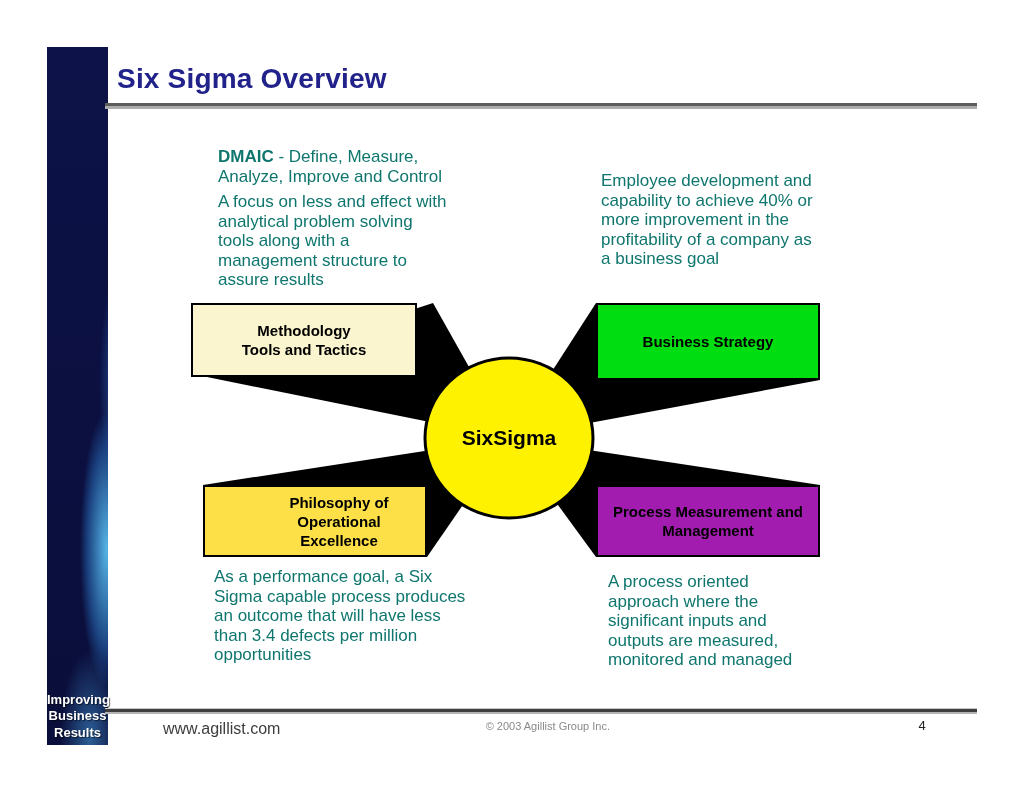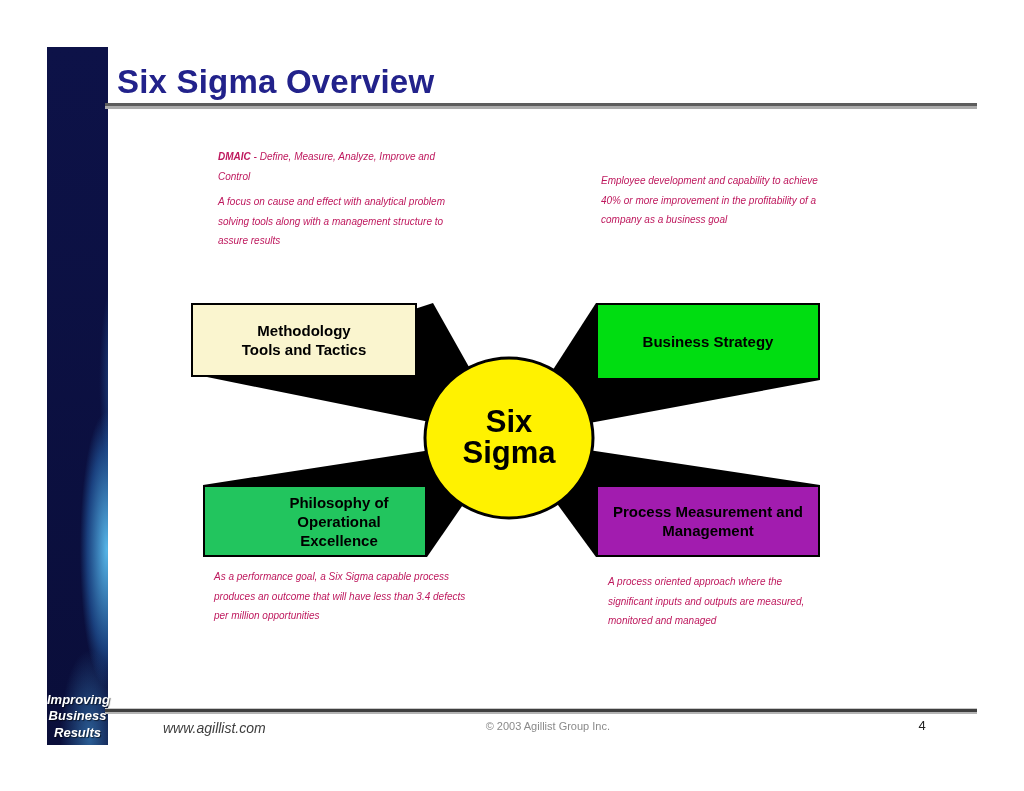--- a/index.html
+++ b/index.html
@@ -19,98 +19,98 @@
   }
   .tagline{
     position:absolute;left:0;right:0;bottom:4px;text-align:center;
     color:#ffffff;font-weight:bold;font-size:13px;line-height:16.5px;
     text-shadow:1px 1px 1px rgba(0,0,0,.6);
   }
   .tagline span{display:block;}
   
   .title{
     position:absolute;left:117px;top:63px;margin:0;
-    font-size:33px;font-weight:bold;color:#22228B;letter-spacing:.2px;white-space:nowrap;
+    font-size:28px;font-weight:bold;color:#22228B;letter-spacing:.2px;white-space:nowrap;
   }
   .rule{position:absolute;height:6px;}
   .rule-title{
     left:105px;top:103px;width:872px;
     background:linear-gradient(180deg,#5c5c5c 0 3px,#ababab 3px 6px);
   }
   .rule-footer{
     left:105px;top:708px;width:872px;
     background:linear-gradient(180deg,#c8c8c8 0 1px,#3f3f3f 1px 4px,#b4b4b4 4px 6px);
   }
   
-  .note{position:absolute;font-size:10px;line-height:19.5px;color:#be185d;font-style:italic;}
+  .note{position:absolute;font-size:17px;line-height:19.5px;color:#0f766e;}
   .note p{margin:0 0 6px 0;}
   .note-dmaic{left:218px;top:147px;width:234px;}
   .note-employee{left:601px;top:171px;width:220px;}
   .note-performance{left:214px;top:567px;width:252px;}
   .note-process{left:608px;top:572px;width:212px;}
   
   .diagram-svg{position:absolute;left:0;top:0;width:1024px;height:791px;z-index:1;}
   .dbox{
     position:absolute;z-index:2;border:2px solid #000;box-sizing:border-box;
     display:flex;flex-direction:column;align-items:center;justify-content:center;
     font-weight:bold;font-size:15px;line-height:19px;text-align:center;color:#000;
   }
   .dbox-methodology{left:191px;top:303px;width:226px;height:74px;}
   .dbox-strategy{left:596px;top:303px;width:224px;height:77px;}
   .dbox-philosophy{left:203px;top:485px;width:224px;height:72px;}
   .dbox-process{left:596px;top:485px;width:224px;height:72px;}
   .hub-label{
     position:absolute;left:425px;top:357px;width:168px;height:160px;z-index:3;
-    display:flex;flex-direction:column;align-items:center;justify-content:center;
-    font-weight:bold;font-size:31px;line-height:31px;color:#000;text-align:center;
+    display:flex;flex-direction:row;align-items:center;justify-content:center;
+    font-weight:bold;font-size:21px;line-height:31px;color:#000;text-align:center;
   }
   .hub-label span{display:block;}
   
-  .footer-site{position:absolute;left:163px;top:720px;font-size:14px;font-style:italic;color:#3d3d3d;}
+  .footer-site{position:absolute;left:163px;top:720px;font-size:16px;color:#3d3d3d;}
   .footer-copy{position:absolute;left:380px;top:720px;width:230px;text-align:right;font-size:11px;color:#8a8a8a;}
   .footer-page{position:absolute;left:912px;top:718px;width:20px;text-align:center;font-size:13px;color:#222;}
 </style>
 </head>
 <body>
 
 <div class="slide">
 
-  <div class="sidebar" style="background-color: rgb(12, 17, 68); font-style: italic;">
+  <div class="sidebar" style="background-color: rgb(12, 17, 68);">
     <div class="tagline">
       <span>Improving</span>
       <span>Business</span>
       <span>Results</span>
     </div>
   </div>
 
   <h1 class="title" style="color: rgb(34, 34, 139);">Six Sigma Overview</h1>
   <div class="rule rule-title"></div>
 
   <div class="note note-dmaic">
     <p><b>DMAIC</b><span> - Define, Measure, Analyze, Improve and Control</span></p>
-    <p>A focus on cause and effect with analytical problem solving tools along with a management structure to assure results</p>
+    <p>A focus on less and effect with analytical problem solving tools along with a management structure to assure results</p>
   </div>
   <div class="note note-employee">Employee development and capability to achieve 40% or more improvement in the profitability of a company as a business goal</div>
 
   <svg class="diagram-svg" viewBox="0 0 1024 791">
     <polygon points="509,438 433,303 207,377" fill="#000"></polygon>
     <polygon points="509,438 596,303 820,380" fill="#000"></polygon>
     <polygon points="509,438 203,485 427,557" fill="#000"></polygon>
     <polygon points="509,438 596,557 820,485" fill="#000"></polygon>
     <ellipse cx="509" cy="438" rx="84" ry="80" stroke="#000" stroke-width="3" fill="#FFF200"></ellipse>
   </svg>
 
   <div class="dbox dbox-methodology" style="background-color: rgb(250, 245, 207);">
     <span>Methodology</span>
     <span>Tools and Tactics</span>
   </div>
   <div class="dbox dbox-strategy" style="background-color: rgb(0, 221, 17);">
     <span>Business Strategy</span>
   </div>
-  <div class="dbox dbox-philosophy" style="background-color: #22c55e; padding-left: 48px;">
+  <div class="dbox dbox-philosophy" style="background-color: #fde047; padding-left: 48px;">
     <span>Philosophy of Operational</span>
     <span>Excellence</span>
   </div>
   <div class="dbox dbox-process" style="background-color: #a21caf;">
     <span>Process Measurement and</span>
     <span>Management</span>
   </div>
 
   <div class="hub-label">
     <span>Six</span>

